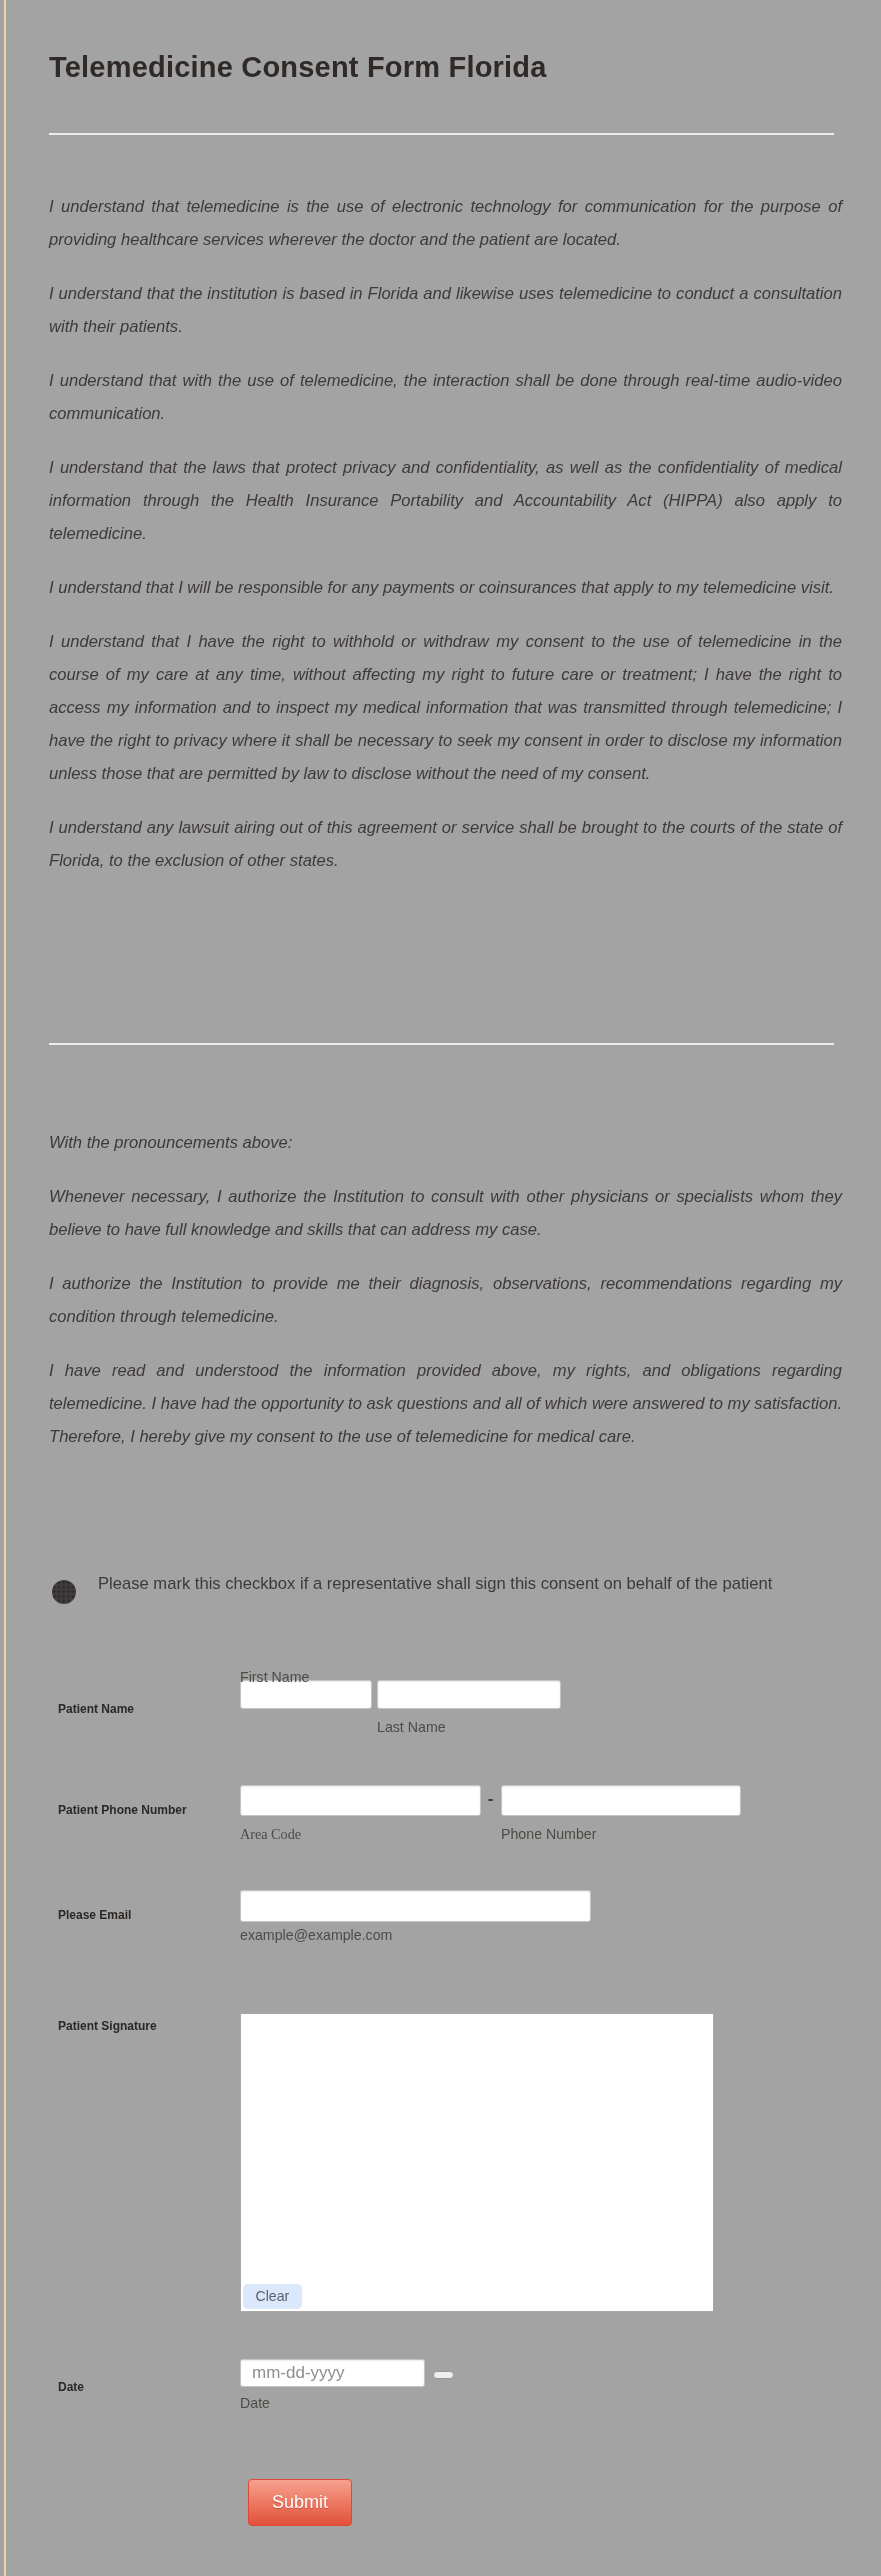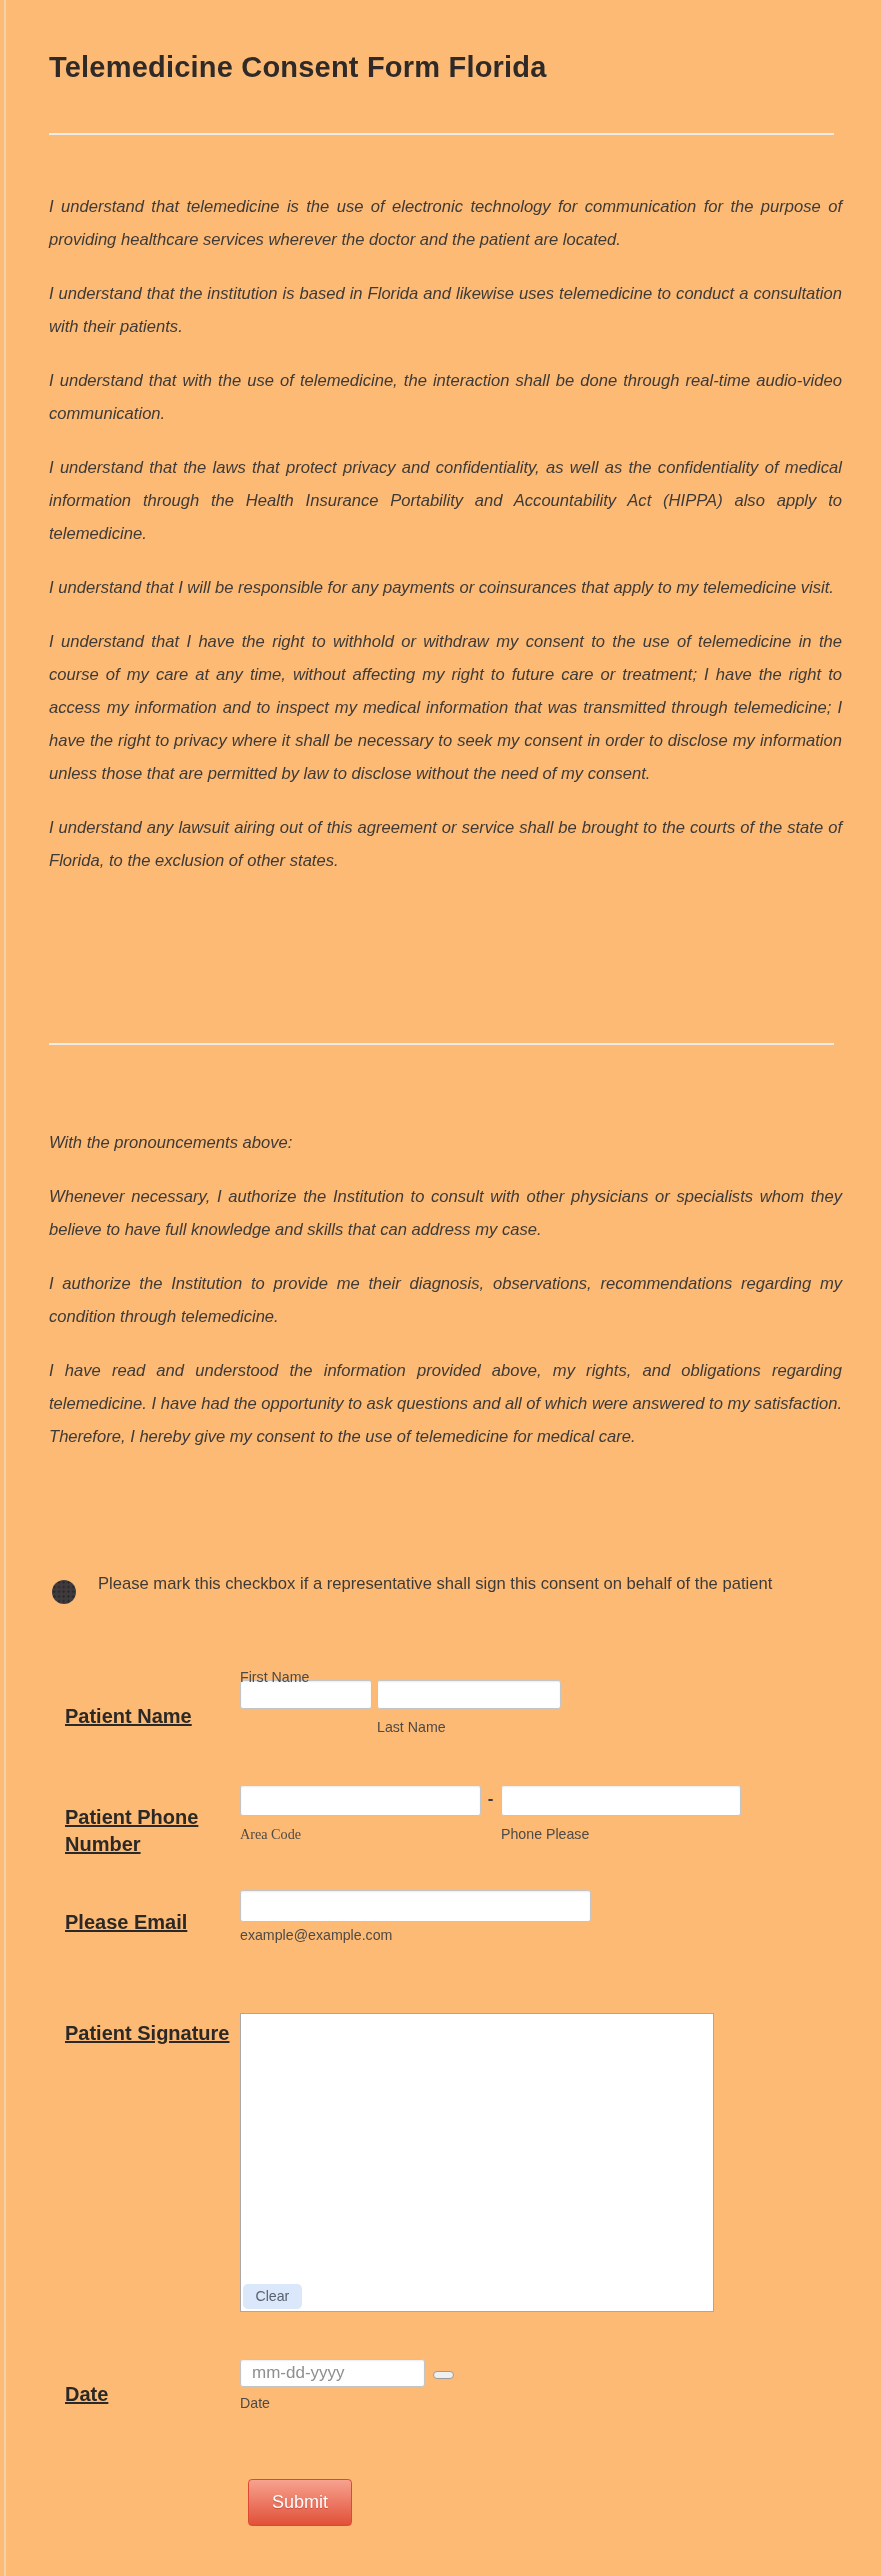--- a/index.html
+++ b/index.html
@@ -1,17 +1,17 @@
 <!DOCTYPE html>
 <html style="font-size:15px"><head>
 <meta charset="utf-8">
 <style>
   html,body{margin:0;padding:0;background:#ffffff;}
   .page{
-    position:relative;width:882px;height:2576px;background:#fdba74;overflow:hidden;
+    position:relative;width:882px;height:2576px;background:#a3a3a3;overflow:hidden;
     font-family:"Liberation Sans",sans-serif;color:#3e3a38;
   }
   .left-accent{position:absolute;left:3.8px;top:0;width:1.9px;height:100%;background:#eed3ab;}
   .form-title{
     position:absolute;left:49px;top:51px;margin:0;
     font-size:29px;font-weight:bold;color:#2f2a28;letter-spacing:0.2px;
   }
   .divider{position:absolute;left:49px;width:785px;height:1.9px;background:#ececec;}
   .divider.d1{top:133px;}
   .divider.d2{top:1043px;}
@@ -27,22 +27,22 @@
     background-color:#3f3b3d;
     background-image:radial-gradient(#28252a 0.9px, rgba(0,0,0,0) 1.3px);
     background-size:4.7px 4.7px;
     cursor:pointer;
   }
   .checkbox-row-label{
     position:absolute;left:98px;top:1568px;width:754px;
     font-size:16.6px;line-height:32px;color:#3e3a38;
   }
   .field-label{
-    position:absolute;left:49px;margin:16px;
-    font-size:20px;font-weight:bold;color:#2b2826;line-height:26.5px;text-decoration:underline;
+    position:absolute;left:49px;margin:9px;
+    font-size:12px;font-weight:bold;color:#2b2826;line-height:26.5px;
   }
   .lbl-name{top:1687px;}
   .lbl-phone{top:1788px;width:152px;}
   .lbl-email{top:1893px;}
   .lbl-signature{top:2004px;}
   .lbl-date{top:2365px;}
   .txt-input{
     position:absolute;box-sizing:border-box;background:#ffffff;
     border:0.9px solid #c4c4c4;border-radius:2.8px;
     box-shadow:inset 0 0.9px 1.9px rgba(0,0,0,0.08);
@@ -126,21 +126,21 @@
   <input class="txt-input in-first" type="text" value="" style="">
   <input class="txt-input in-last" type="text" value="" style="">
   <div class="sublabel sub-first">First Name</div>
   <div class="sublabel sub-last">Last Name</div>
 
   <p class="field-label lbl-phone">Patient Phone Number</p>
   <input class="txt-input in-area" type="text" value="" style="">
   <span class="phone-sep">-</span>
   <input class="txt-input in-phone" type="text" value="" style="">
   <div class="sublabel sub-area">Area Code</div>
-  <div class="sublabel sub-phone">Phone Please</div>
+  <div class="sublabel sub-phone">Phone Number</div>
 
   <p class="field-label lbl-email">Please Email</p>
   <input class="txt-input in-email" type="text" value="" style="">
   <div class="sublabel sub-email">example@example.com</div>
 
   <p class="field-label lbl-signature">Patient Signature</p>
   <div class="signature-pad">
     <button class="clear-btn">Clear</button>
   </div>
 

